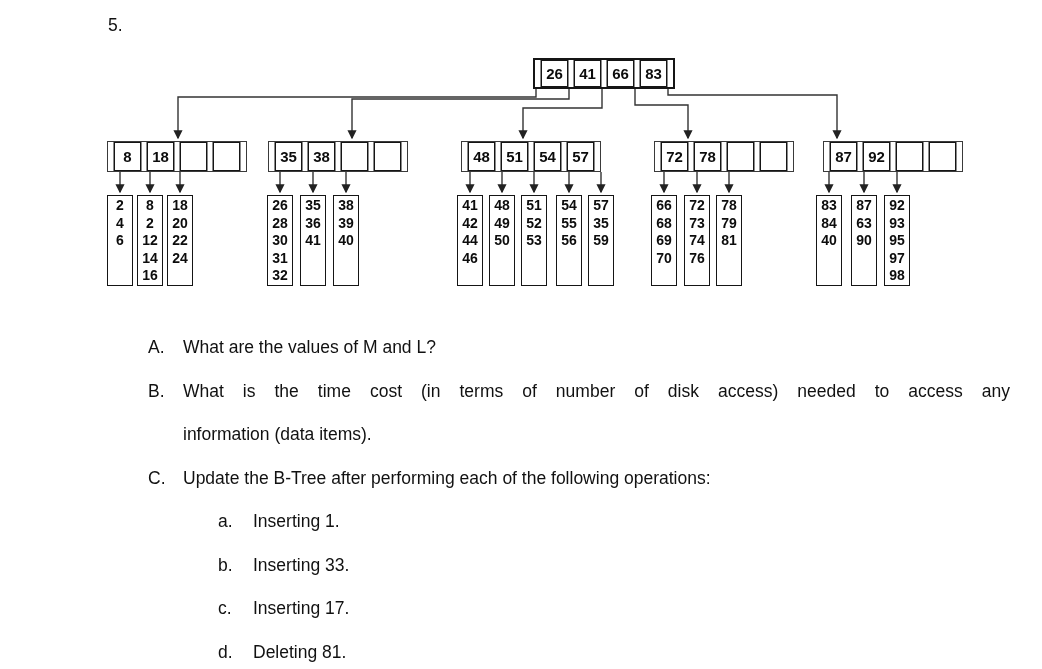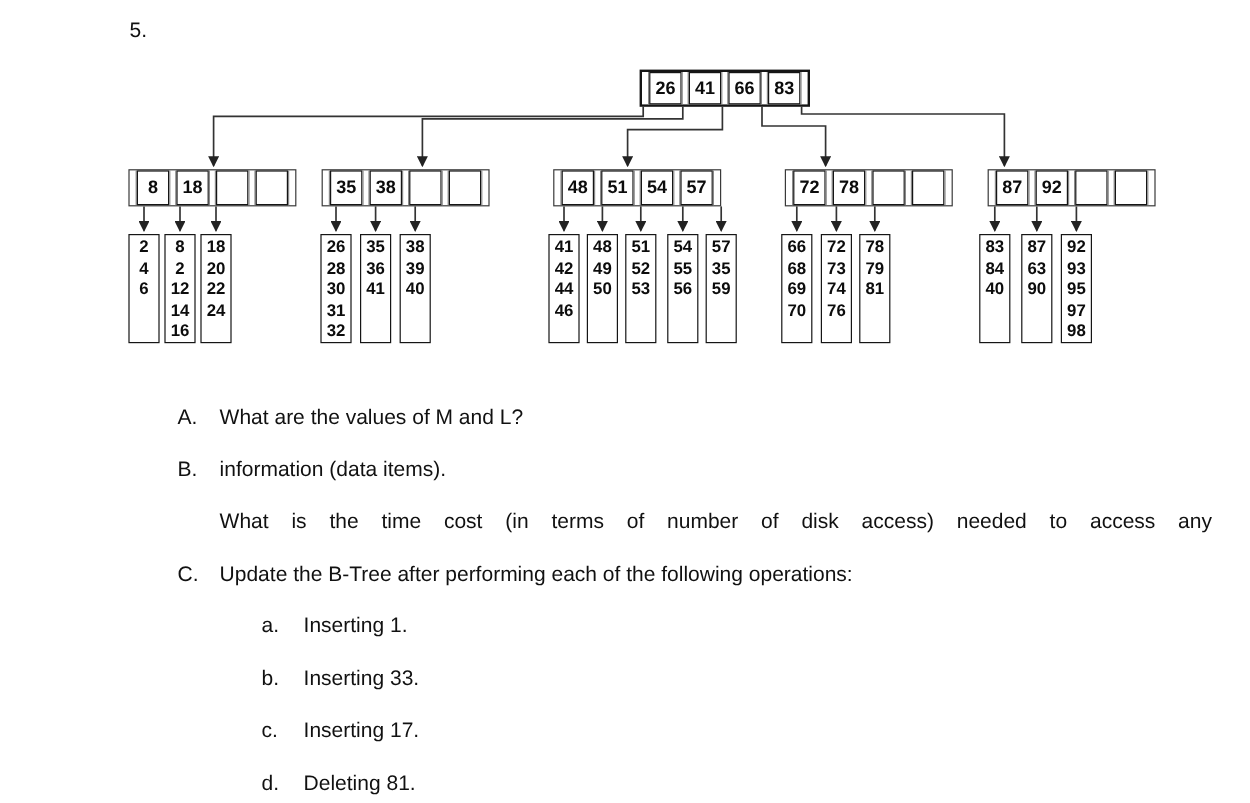--- a/index.html
+++ b/index.html
@@ -254,22 +254,22 @@
 <div id="questions">
     <div class="qrow">
       <div class="qlabel">A.</div>
       <div class="qtext">
         <div class="qline">What are the values of M and L?</div>
       </div>
     </div>
     <div class="qrow">
       <div class="qlabel">B.</div>
       <div class="qtext">
+        <div class="qline just">What is the time cost (in terms of number of disk access) needed to access any</div>
         <div class="qline">information (data items).</div>
-        <div class="qline just">What is the time cost (in terms of number of disk access) needed to access any</div>
       </div>
     </div>
     <div class="qrow">
       <div class="qlabel">C.</div>
       <div class="qtext">
         <div class="qline">Update the B-Tree after performing each of the following operations:</div>
       </div>
     </div>
     <div class="qrow sub">
       <div class="qlabel">a.</div>

